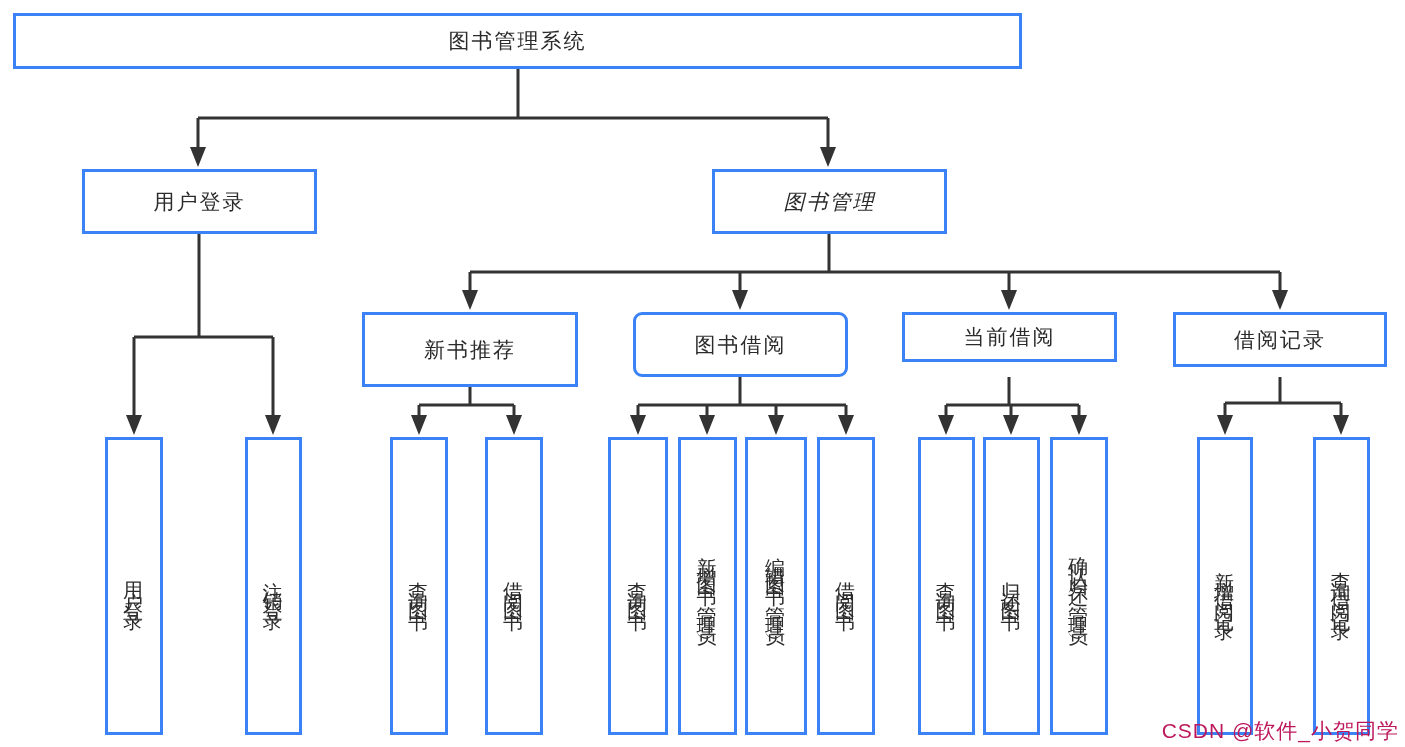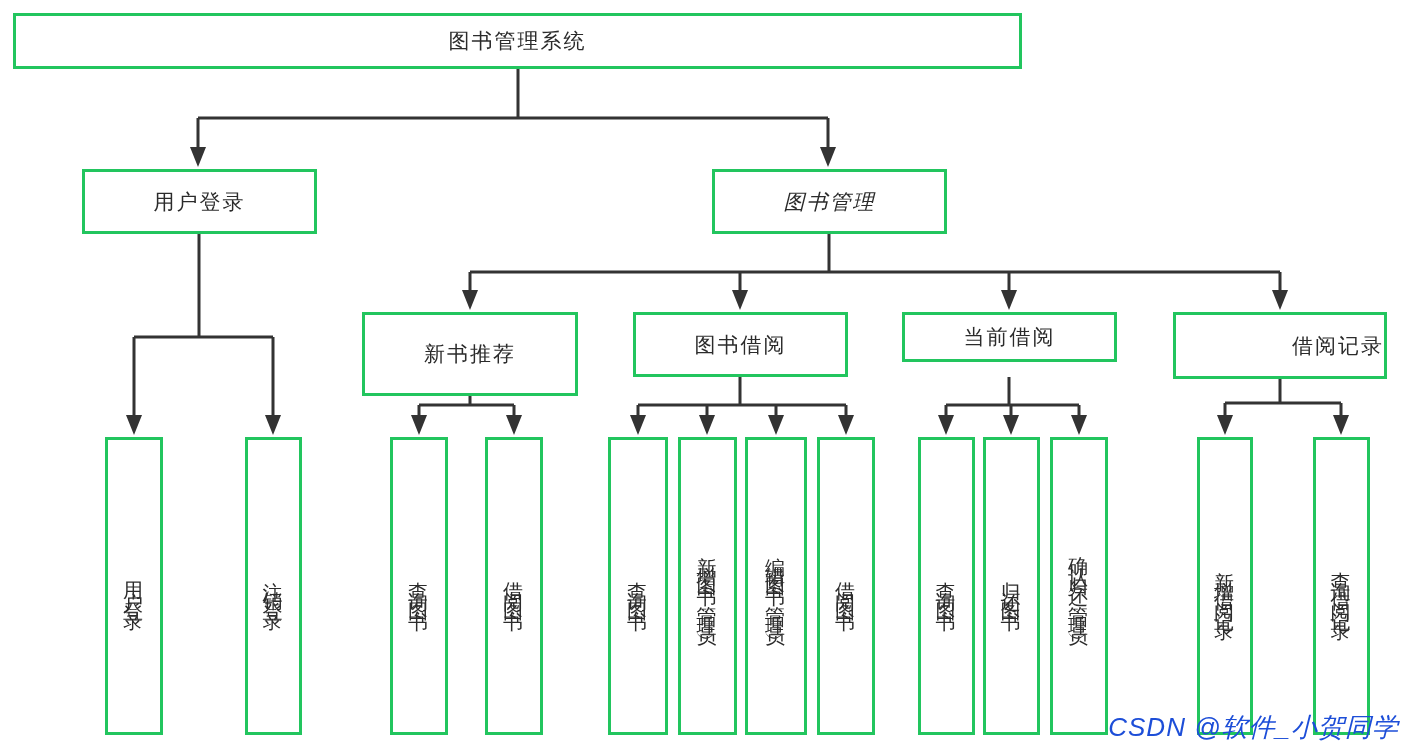--- a/index.html
+++ b/index.html
@@ -24,44 +24,43 @@
   .connectors path {
     fill: none;
     stroke: #333333;
     stroke-width: 3;
   }
   .connectors .arr { fill: #333333; stroke: none; }
   .box {
     position: absolute;
     box-sizing: border-box;
     background: #ffffff;
-    border: 3px solid #22c55e;
+    border: 3px solid #3b82f6;
     display: flex;
     align-items: center;
     justify-content: center;
     color: #2b2b2b;
   }
   .hbox { font-size: 21px; letter-spacing: 2px; }
   .leaf span {
     writing-mode: vertical-rl;
     text-orientation: mixed;
     font-size: 20px;
     letter-spacing: 10px;
     color: #2b2b2b;
     white-space: nowrap;
   }
   .watermark {
     position: absolute;
     right: 6px;
     bottom: 2px;
-    font-size: 26px;
-    color: #1d4ed8;
+    font-size: 21px;
+    color: #be185d;
     letter-spacing: 1px;
     z-index: 5;
-    font-style: italic;
   }
 </style>
 </head>
 <body>
 
 <div class="canvas">
 
   <svg class="connectors" viewBox="0 0 1405 747" xmlns="http://www.w3.org/2000/svg">
     <defs>
       <polygon id="arr" class="arr" points="-8,-20 8,-20 0,0"></polygon>
@@ -106,30 +105,30 @@
     <span>图书管理系统</span>
   </div>
 
   <div class="box hbox" style="left:82px;top:169px;width:235px;height:65px;">
     <span>用户登录</span>
   </div>
   <div class="box hbox" style="left:712px;top:169px;width:235px;height:65px;font-style:italic;">
     <span>图书管理</span>
   </div>
 
-  <div class="box hbox" style="left:362px;top:312px;width:216px;height:84px;">
+  <div class="box hbox" style="left:362px;top:312px;width:216px;height:75px;">
     <span>新书推荐</span>
   </div>
-  <div class="box hbox" style="left:633px;top:312px;width:215px;height:65px;">
+  <div class="box hbox" style="left:633px;top:312px;width:215px;height:65px;border-radius:9px;">
     <span>图书借阅</span>
   </div>
   <div class="box hbox" style="left:902px;top:312px;width:215px;height:50px;">
     <span>当前借阅</span>
   </div>
-  <div class="box hbox" style="left:1173px;top:312px;width:214px;height:67px;justify-content:flex-end;">
+  <div class="box hbox" style="left:1173px;top:312px;width:214px;height:55px;">
     <span>借阅记录</span>
   </div>
 
   <div class="box leaf" style="left:105px;top:437px;width:58px;height:298px;">
     <span>用户登录</span>
   </div>
   <div class="box leaf" style="left:245px;top:437px;width:57px;height:298px;">
     <span>注销登录</span>
   </div>
 

